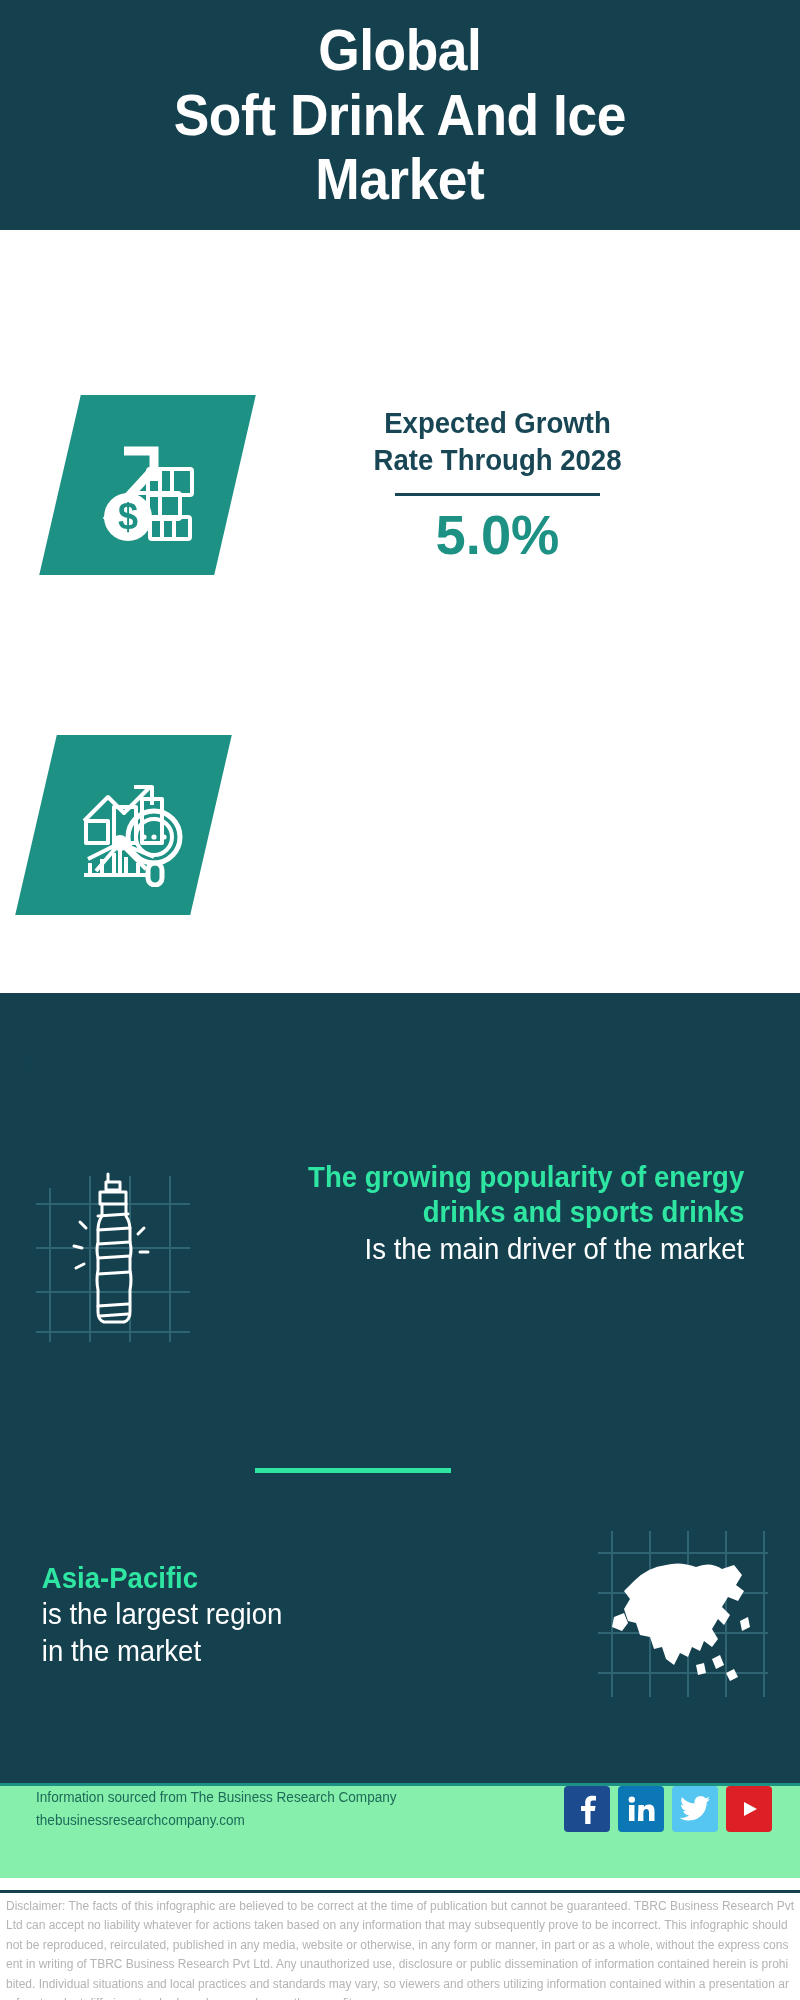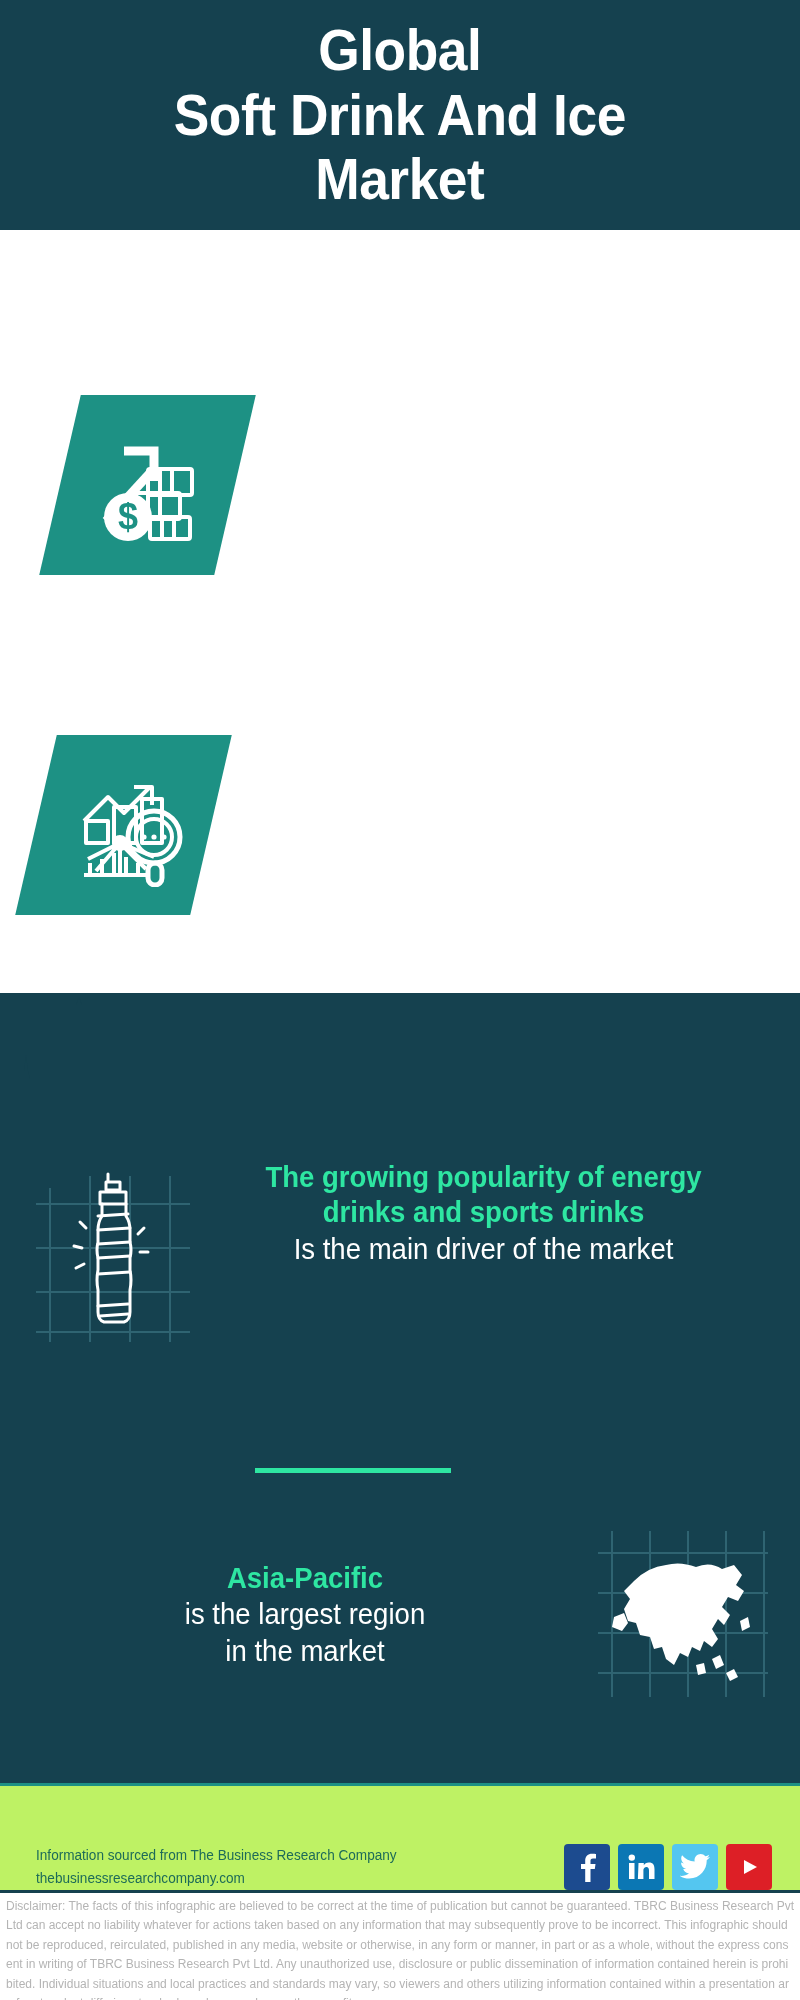--- a/index.html
+++ b/index.html
@@ -126,21 +126,21 @@
   }
   .grid-icon-box {
     width: 175px;
     height: 185px;
     flex: none;
     position: relative;
     margin-top: 6px;
   }
   .driver-text {
     flex: 1;
-    text-align: center;
+    text-align: right;
     padding-left: 6px;
     padding-right: 14px;
   }
   .hl {
     color: #2ee6a2;
     font-weight: bold;
     font-size: 29px;
     line-height: 1.22;
     transform: scaleX(0.95);
   }
@@ -163,45 +163,44 @@
     position: absolute;
     left: 0; top: 1525px;
     width: 800px;
     display: flex;
     align-items: center;
     padding: 0 28px;
     box-sizing: border-box;
   }
   .region-text {
     flex: 1;
-    text-align: center;
     padding-right: 10px;
   }
   .map-icon-box {
     width: 180px;
     height: 180px;
     flex: none;
     position: relative;
   }
 
   
   .footer-rule-top {
     position: absolute;
     left: 0; top: 1783px;
     width: 800px; height: 3px;
     background: #1d9184;
   }
   .footer {
     position: absolute;
     left: 0; top: 1786px;
     width: 800px;
-    height: 104px;
-    background: #bef264;
-    display: flex;
-    align-items: flex-end;
+    height: 92px;
+    background: #86efac;
+    display: flex;
+    align-items: flex-start;
     padding: 0 28px;
     box-sizing: border-box;
   }
   .source-text {
     color: #1d6b58;
     font-size: 14px;
     line-height: 1.65;
     flex: 1;
     transform: scaleX(0.97);
   }
@@ -272,20 +271,28 @@
           <line x1="60" y1="68" x2="60" y2="94"></line>
           <line x1="72" y1="68" x2="72" y2="94"></line>
           <rect x="62" y="92" width="40" height="22" rx="2"></rect>
           <line x1="74" y1="92" x2="74" y2="114"></line>
           <line x1="86" y1="92" x2="86" y2="114"></line>
         </g>
 
         <circle cx="40" cy="92" r="24" fill="#ffffff"></circle>
         <text x="40" y="104" font-family="Liberation Sans, sans-serif" font-size="36" font-weight="bold" fill="#1d9184" text-anchor="middle">$</text>
       </svg>
+    </div>
+    <div class="stat-text">
+      <div class="stat-label">
+        <div>Expected Growth</div>
+        <div>Rate Through 2028</div>
+      </div>
+      <div class="stat-rule"></div>
+      <div class="stat-value">5.0%</div>
     </div>
     <div style="width:40px;flex:none;"></div>
   </div>
 
   <div class="stat-row stat-size">
     <div style="width:36px;flex:none;"></div>
     <div class="para-icon">
       <svg width="124" height="124" viewBox="0 0 124 124">
         <g stroke="#ffffff" stroke-width="4" fill="none" stroke-linejoin="round">
 

